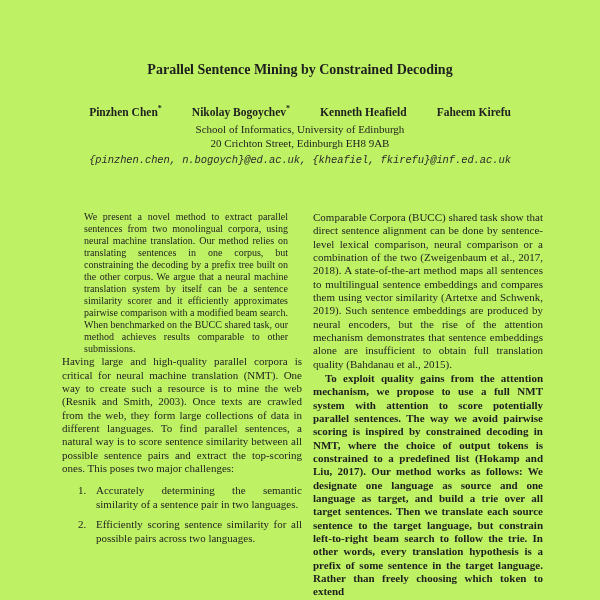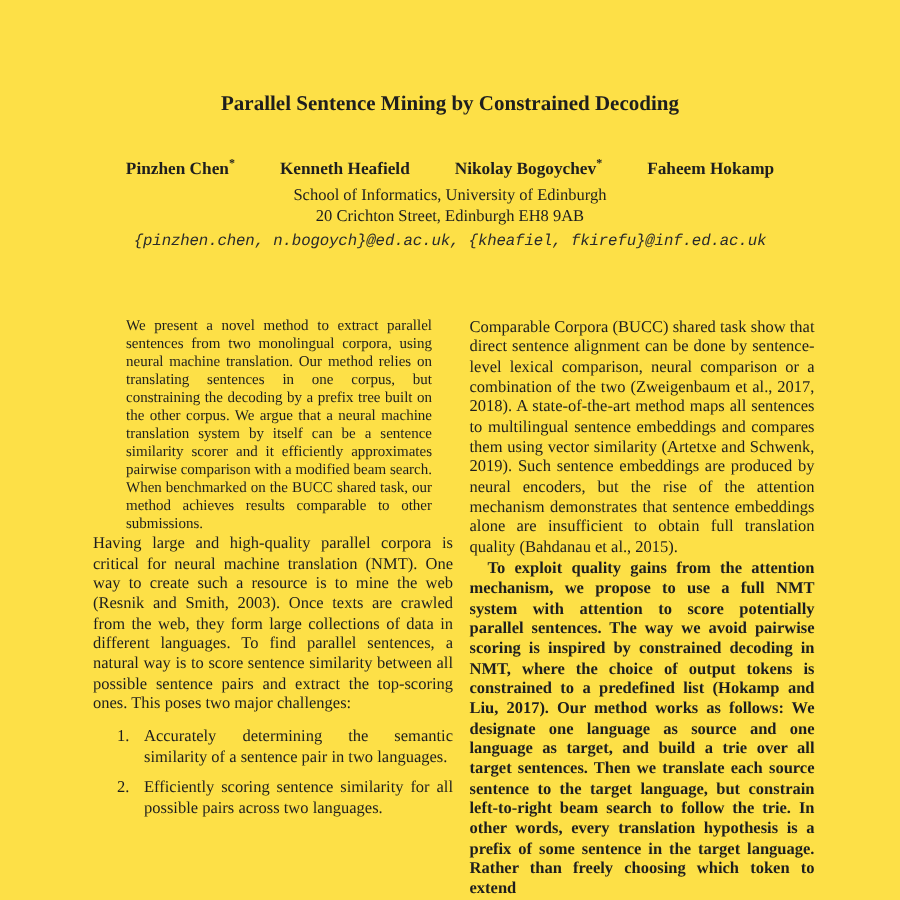--- a/index.html
+++ b/index.html
@@ -7,21 +7,21 @@
   body {
     background: #ffffff;
     overflow: hidden;
     font-family: "Liberation Serif", serif;
     color: #1e1e1e;
   }
   .page {
     width: 600px;
     height: 600px;
     padding-top: 61px;
-    background: #fde047;
+    background: #bef264;
   }
 
   
   .head { text-align: center; }
   .title {
     font-size: 14px;
     font-weight: bold;
     line-height: 17px;
   }
   .authors {
@@ -104,23 +104,23 @@
 </head>
 <body>
 
 <div class="page">
 
   <header class="head">
     <h1 class="title">Parallel Sentence Mining by Constrained Decoding</h1>
 
     <div class="authors">
       <span class="author"><span>Pinzhen Chen</span><sup>*</sup></span>
+      <span class="author"><span>Nikolay Bogoychev</span><sup>*</sup></span>
       <span class="author"><span>Kenneth Heafield</span><sup></sup></span>
-      <span class="author"><span>Nikolay Bogoychev</span><sup>*</sup></span>
-      <span class="author"><span>Faheem Hokamp</span><sup></sup></span>
+      <span class="author"><span>Faheem Kirefu</span><sup></sup></span>
     </div>
 
     <div class="affil-line first">School of Informatics, University of Edinburgh</div>
     <div class="affil-line">20 Crichton Street, Edinburgh EH8 9AB</div>
     <div class="emails">{pinzhen.chen, n.bogoych}@ed.ac.uk, {kheafiel, fkirefu}@inf.ed.ac.uk</div>
   </header>
 
   <div class="cols">
 
     <div class="col-left">

